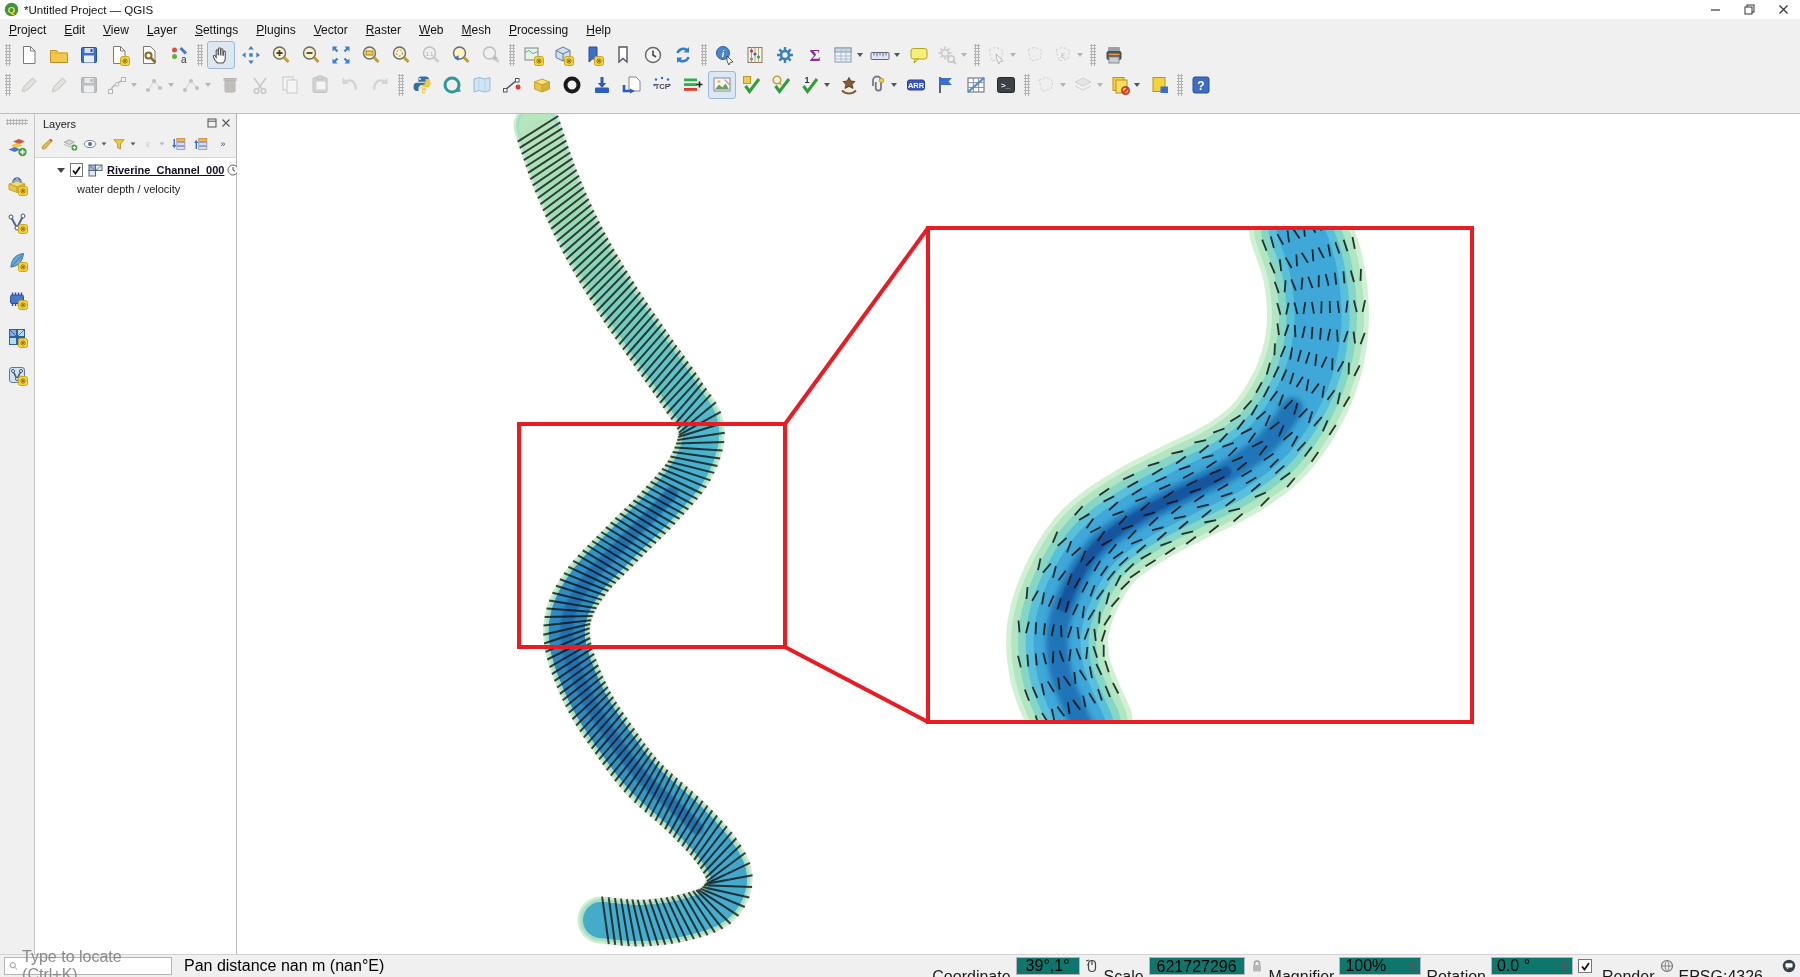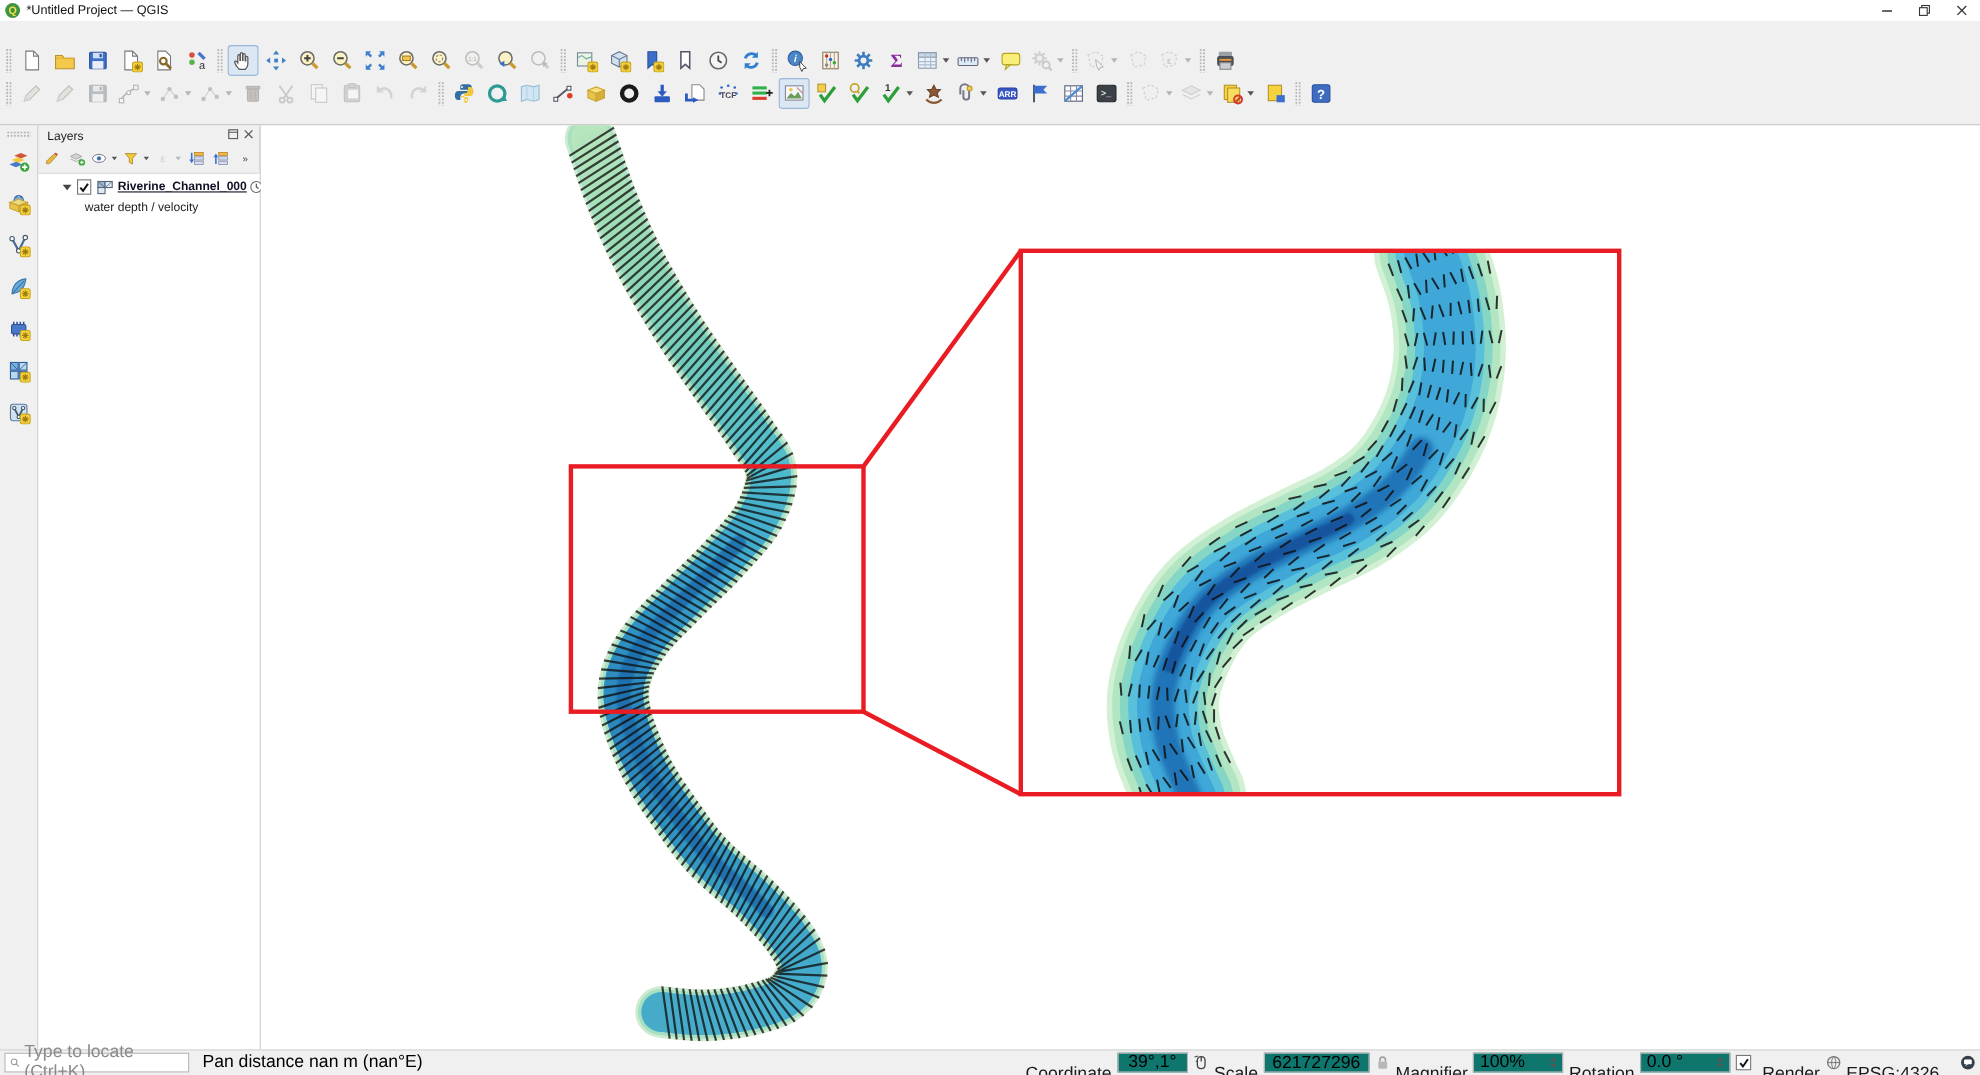--- a/index.html
+++ b/index.html
@@ -109,20 +109,34 @@
           </svg>
         </span>
       <span class="wbtn">
           <svg viewBox="0 0 11 11">
             <path d="M1.5 1.5l8 8M9.5 1.5l-8 8" stroke="#333" stroke-width="1.2"></path>
           </svg>
         </span>
     </span>
   </div>
 
+  <div class="menubar" id="menubar">
+      <span class="menu-item">Project</span>
+      <span class="menu-item">Edit</span>
+      <span class="menu-item">View</span>
+      <span class="menu-item">Layer</span>
+      <span class="menu-item">Settings</span>
+      <span class="menu-item">Plugins</span>
+      <span class="menu-item">Vector</span>
+      <span class="menu-item">Raster</span>
+      <span class="menu-item">Web</span>
+      <span class="menu-item">Mesh</span>
+      <span class="menu-item">Processing</span>
+      <span class="menu-item">Help</span>
+    </div>
 
   <div class="topbars">
     <div class="tbrow" id="tb1">
         <span class="handle"></span>
         <span class="tbicon">
           <svg viewBox="0 0 22 22">
             <path d="M5.5 2.5h7l4.5 4.5v12.5H5.5z" fill="#fff" stroke="#7a7a7a"></path>
             <path d="M12.5 2.5v4.5h4.5" fill="none" stroke="#7a7a7a"></path>
           </svg>
         </span>

